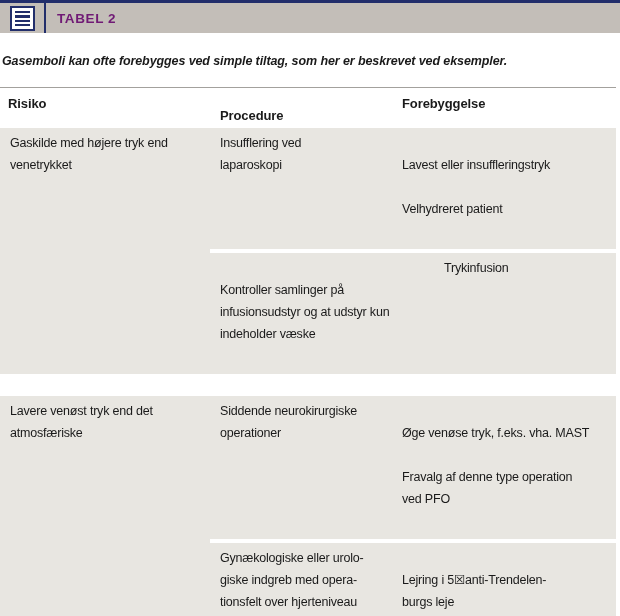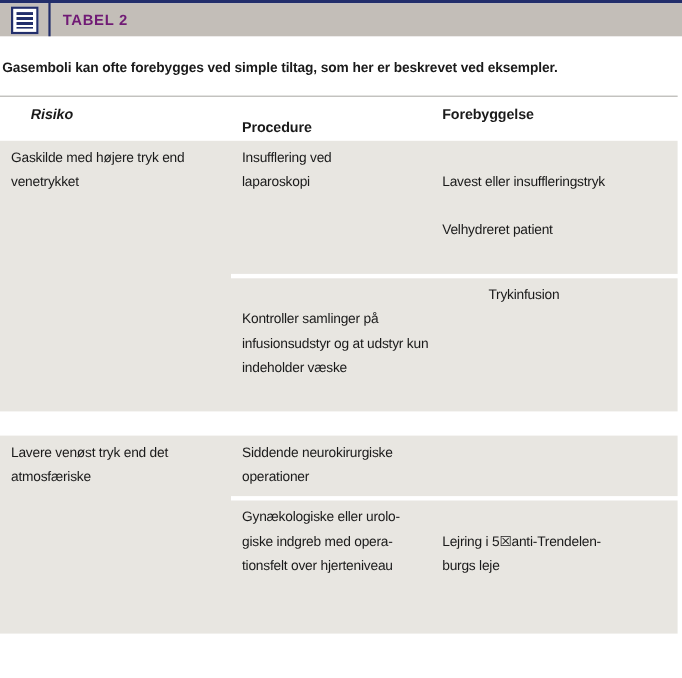--- a/index.html
+++ b/index.html
@@ -6,25 +6,25 @@
   html,body { width:620px; height:616px; background:#ffffff; overflow:hidden;
               font-family:"Liberation Sans", sans-serif; color:#1a1a1a; }
   .top-rule { height:3px; background:#222e6b; width:620px; }
   .header-bar { height:30px; background:#c3beb8; display:flex; align-items:center; position:relative; }
   .doc-icon { width:25px; height:25px; background:#ffffff; border:2px solid #222e6b;
               margin-left:10px; padding:3px 3px; }
   .doc-icon .stripes { width:100%; height:100%;
               background:repeating-linear-gradient(to bottom,#222e6b 0 2.5px,#ffffff 2.5px 4.5px); }
   .header-divider { position:absolute; left:44px; top:-3px; width:2px; height:33px; background:#222e6b; }
   .header-title { color:#701a75; font-weight:bold; font-size:13.5px; letter-spacing:0.6px; margin-left:22px; }
-  .subtitle { font-weight:bold; font-size:12.5px; margin:21px 0 0 2px; letter-spacing:-0.1px; }
+  .subtitle { font-weight:bold; font-size:12.5px; margin:21px 0 0 2px; letter-spacing:-0.1px;font-style:italic; }
   .table-wrap { width:616px; margin-top:19px; border-top:1px solid #a3a19d; }
   .col-head-row { display:flex; padding:8px 0 5px 0; background:#ffffff; }
   .col-head { font-weight:bold; font-size:13px; letter-spacing:-0.1px; }
-  .ch-risk { width:210px; padding-left:28px;font-style:italic; }
+  .ch-risk { width:210px; padding-left:8px; }
   .ch-proc { width:182px; padding-left:10px;margin-top:12px; }
   .ch-prev { flex:1; padding-left:10px; }
   .group { display:flex; margin-bottom:22px; }
   .cell { font-size:12.5px; line-height:22px; letter-spacing:-0.2px; white-space:pre-line;
           padding:4px 4px 7px 10px; }
   .risk-cell { width:210px; background:#e8e6e1; }
   .group-right { flex:1; display:flex; flex-direction:column; gap:4px; background:#ffffff; }
   .subrow { display:flex; background:#e8e6e1; flex:1; }
   .proc-cell { width:182px; }
   .prev-cell { flex:1; }
@@ -78,20 +78,25 @@
       </div>
     </div>
 
     <div class="group">
       <div class="cell risk-cell">Lavere venøst tryk end det
 atmosfæriske</div>
       <div class="group-right">
         <div class="subrow">
           <div class="cell proc-cell">Siddende neurokirurgiske
 operationer</div>
+          <div class="cell prev-cell">
+            <div class="prev-item">Øge venøse tryk, f.eks. vha. MAST</div>
+            <div class="prev-item">Fravalg af denne type operation
+ved PFO</div>
+          </div>
         </div>
         <div class="subrow">
           <div class="cell proc-cell">Gynækologiske eller urolo-
 giske indgreb med opera-
 tionsfelt over hjerteniveau</div>
           <div class="cell prev-cell">
             <div class="prev-item">Lejring i 5☒anti-Trendelen-
 burgs leje</div>
             
           </div>

